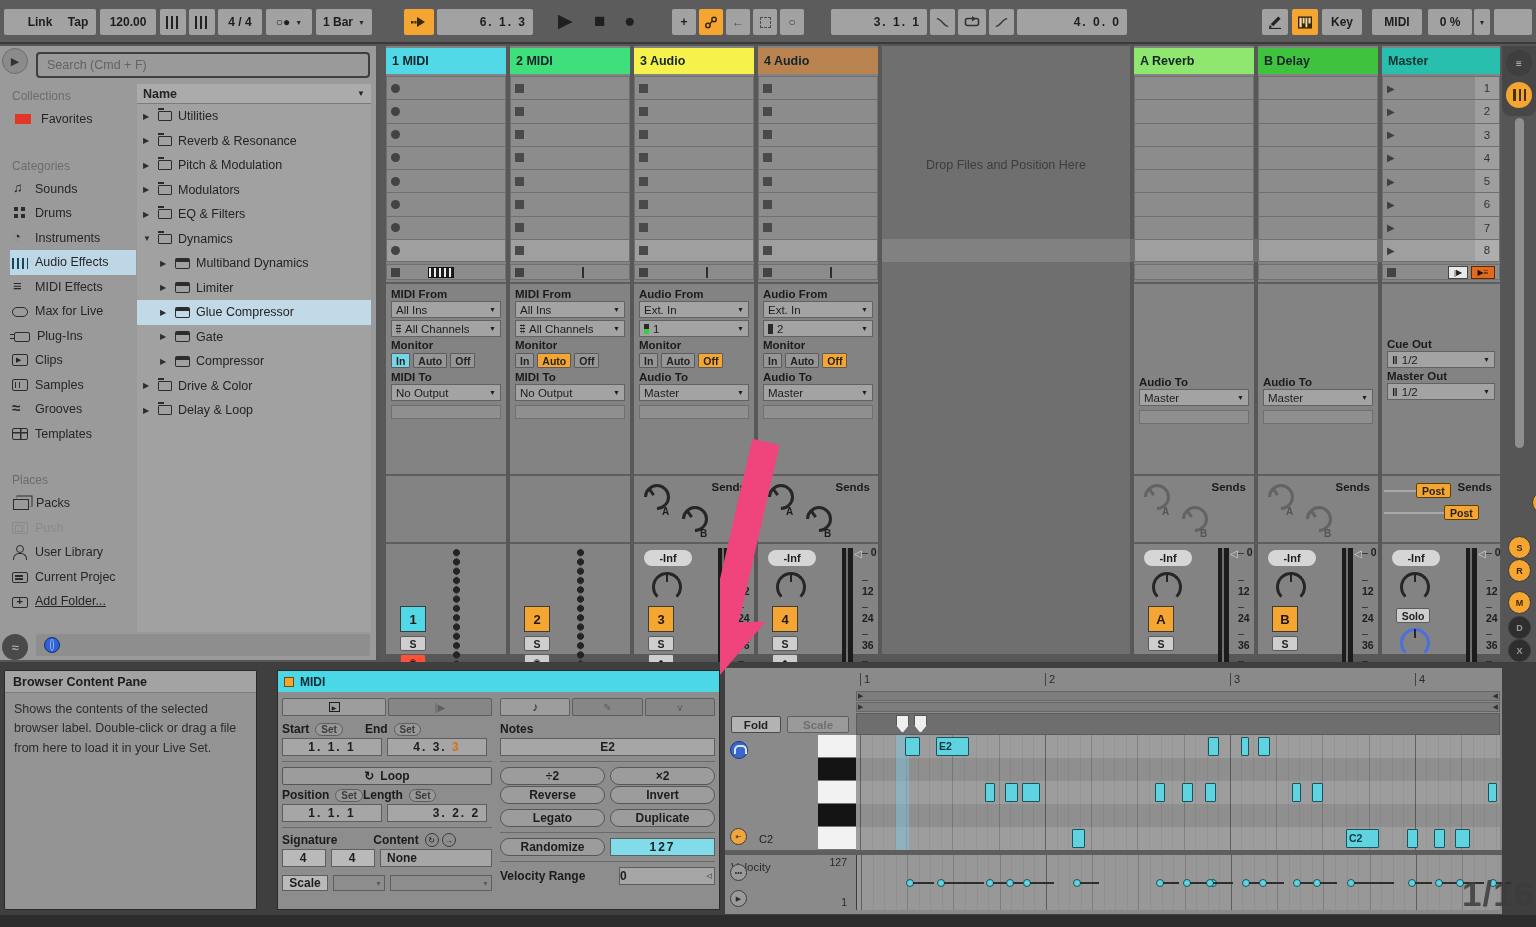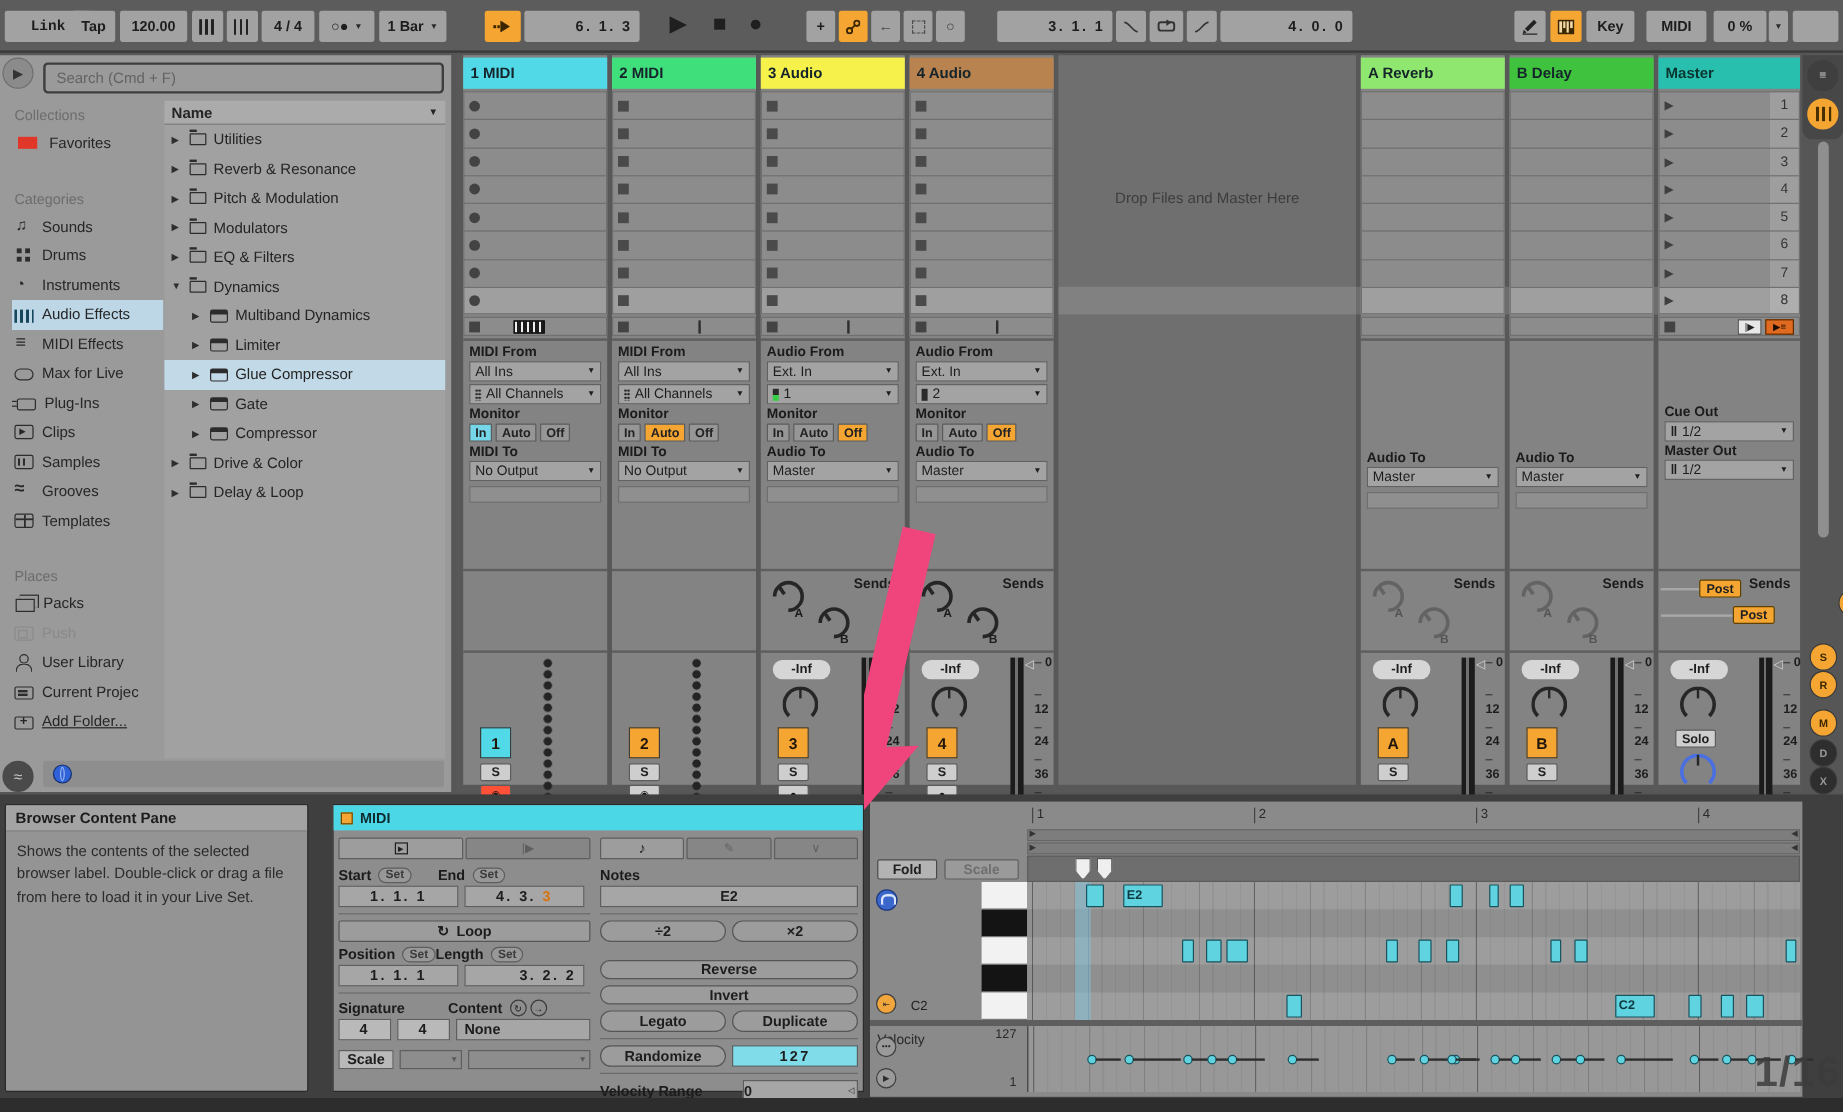--- a/index.html
+++ b/index.html
@@ -195,21 +195,21 @@
   
   #arrow-overlay { position:absolute; left:720px; top:438px; width:130px; height:270px; z-index:60; pointer-events:none; }
   #page-ind { position:absolute; left:1462px; top:874px; z-index:70; font-size:35px; font-weight:bold; color:rgba(60,60,60,.85); letter-spacing:1px; }
 </style>
 </head>
 <body>
 
 <div id="app">
 
   <div id="transport">
-    <div class="tb" style="left:4px;width:72px;font-family:Liberation Mono, monospace;">Link</div>
+    <div class="tb" style="left:4px;width:72px;">Link</div>
     <div class="tb" style="left:60px;width:36px;">Tap</div>
     <div class="tb" style="left:100px;width:56px;">120.00</div>
     <div class="tb" style="left:160px;width:26px;">
         <span class="qbars"></span>
       </div>
     <div class="tb" style="left:189px;width:26px;">
         <span class="qbars"></span>
       </div>
     <div class="tb" style="left:218px;width:44px;">4 / 4</div>
     <div class="tb" style="left:266px;width:46px;">
@@ -742,21 +742,21 @@
             <div class="vt" style="top: 29px;">12</div>
             <div class="vt" style="top: 56px;">24</div>
             <div class="vt" style="top: 83px;">36</div>
             <div class="vt" style="top: 110px;">48</div>
             <div class="vt" style="top: 137px;">60</div>
           </div>
       </div>
     </div>
 
     <div class="col" id="dropzone" style="left:502px;width:248px;">
-      <span>Drop Files and Master Here</span>
+      <span>Drop Files and Position Here</span>
     </div>
     <div id="row8band"></div>
 
     <div class="col" style="left:754px;width:120px;">
       <div class="thead" style="background:#8fe76f;">A Reverb</div>
       <div class="slots" id="grid-r0">
           <div class="slot"></div>
           <div class="slot"></div>
           <div class="slot"></div>
           <div class="slot"></div>
@@ -1031,21 +1031,21 @@
         </div>
         <div class="lblrow">
             <span>Notes</span>
           </div>
         <div class="cfld" style="width:100%;letter-spacing:0;">E2</div>
         <div class="hr"></div>
         <div class="fldrow">
           <div class="pillbtn" style="flex:1;">÷2</div>
           <div class="pillbtn" style="flex:1;">×2</div>
         </div>
-        <div class="fldrow" style="margin-top:15px;flex-direction:column;">
+        <div class="fldrow" style="margin-top:1px;">
           <div class="pillbtn" style="flex:1;">Reverse</div>
           <div class="pillbtn" style="flex:1;">Invert</div>
         </div>
         <div class="fldrow" style="margin-top:5px;">
           <div class="pillbtn" style="flex:1;">Legato</div>
           <div class="pillbtn" style="flex:1;">Duplicate</div>
         </div>
         <div class="hr"></div>
         <div class="fldrow">
           <div class="pillbtn" style="flex:1;">Randomize</div>

